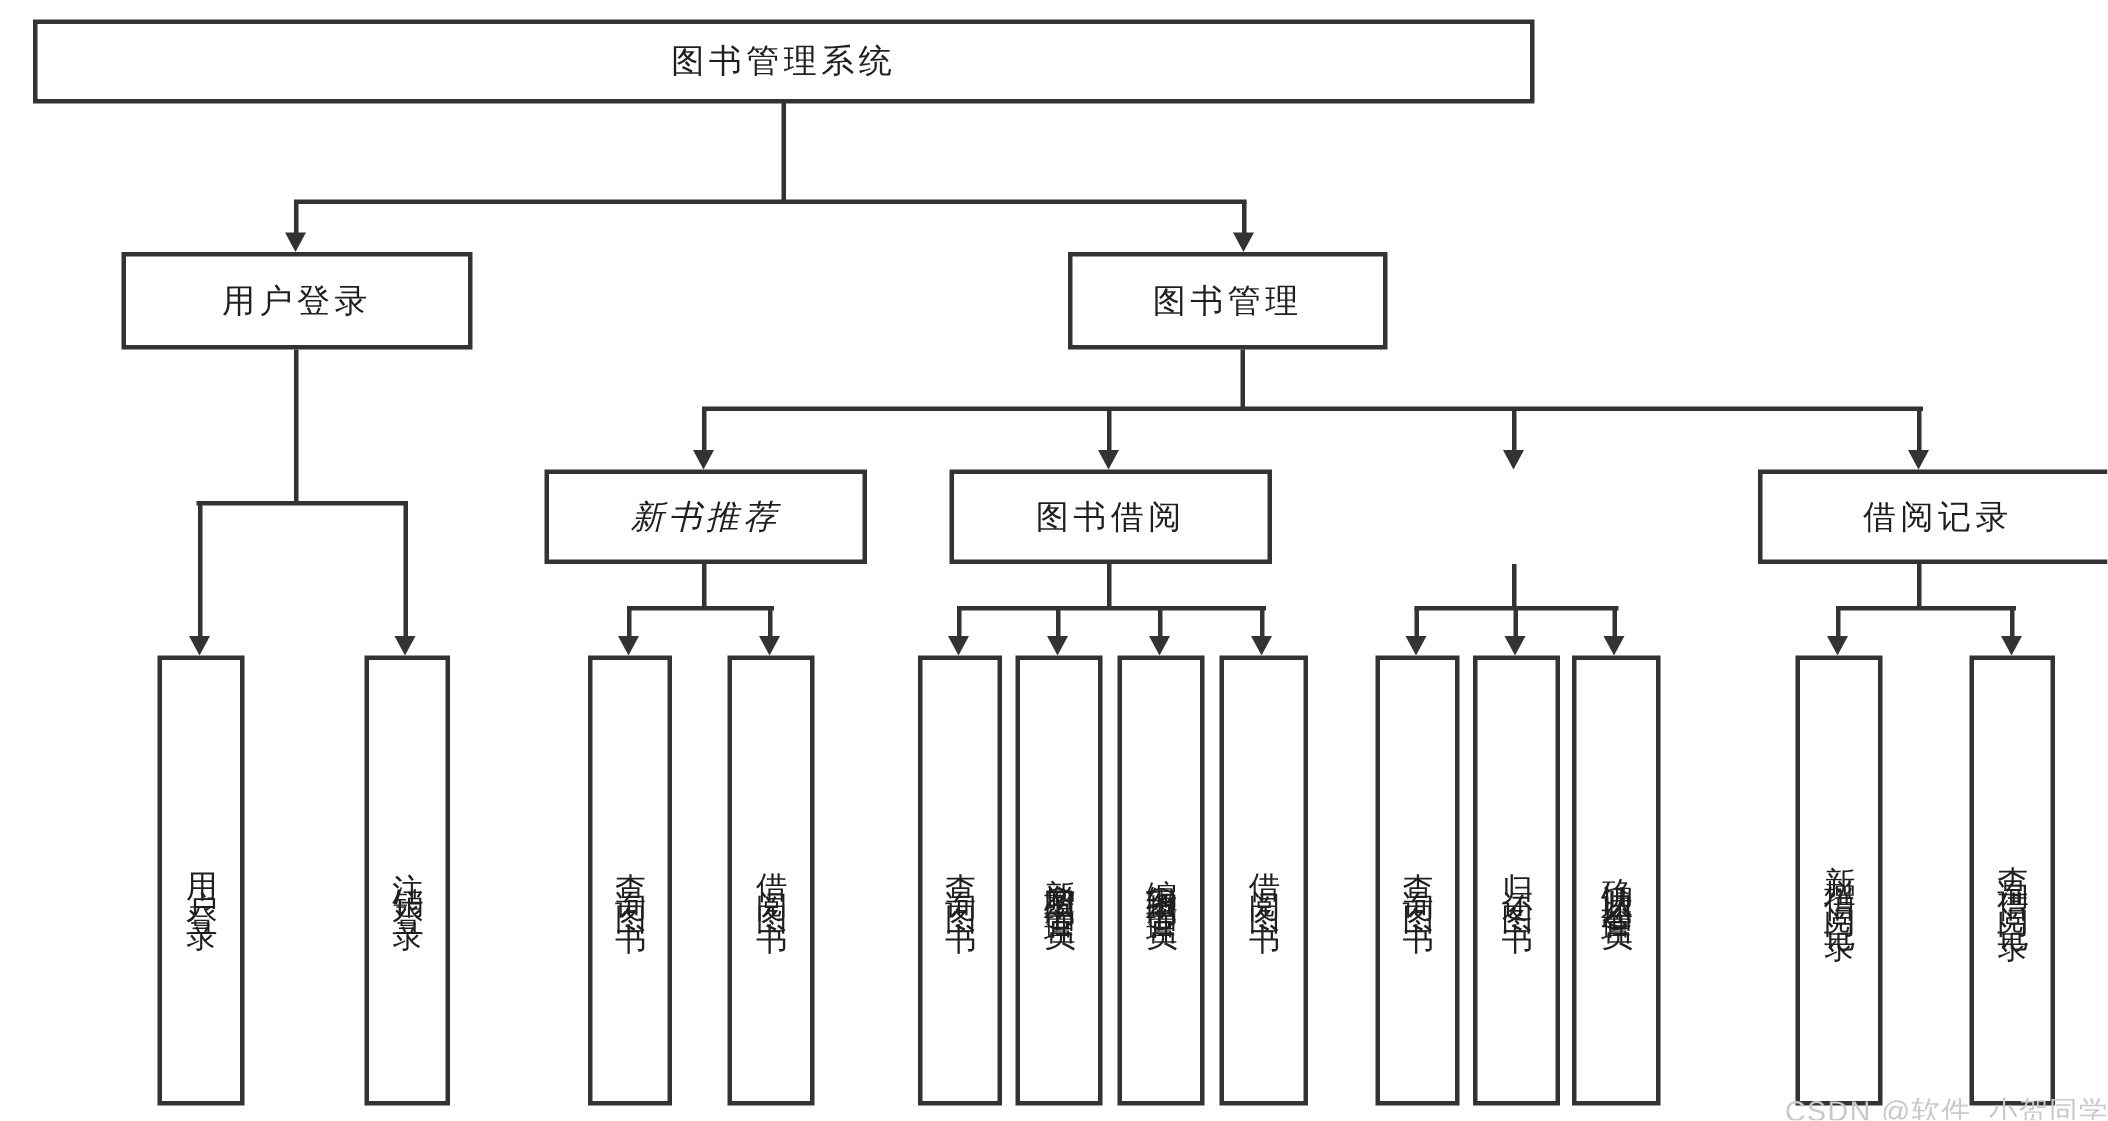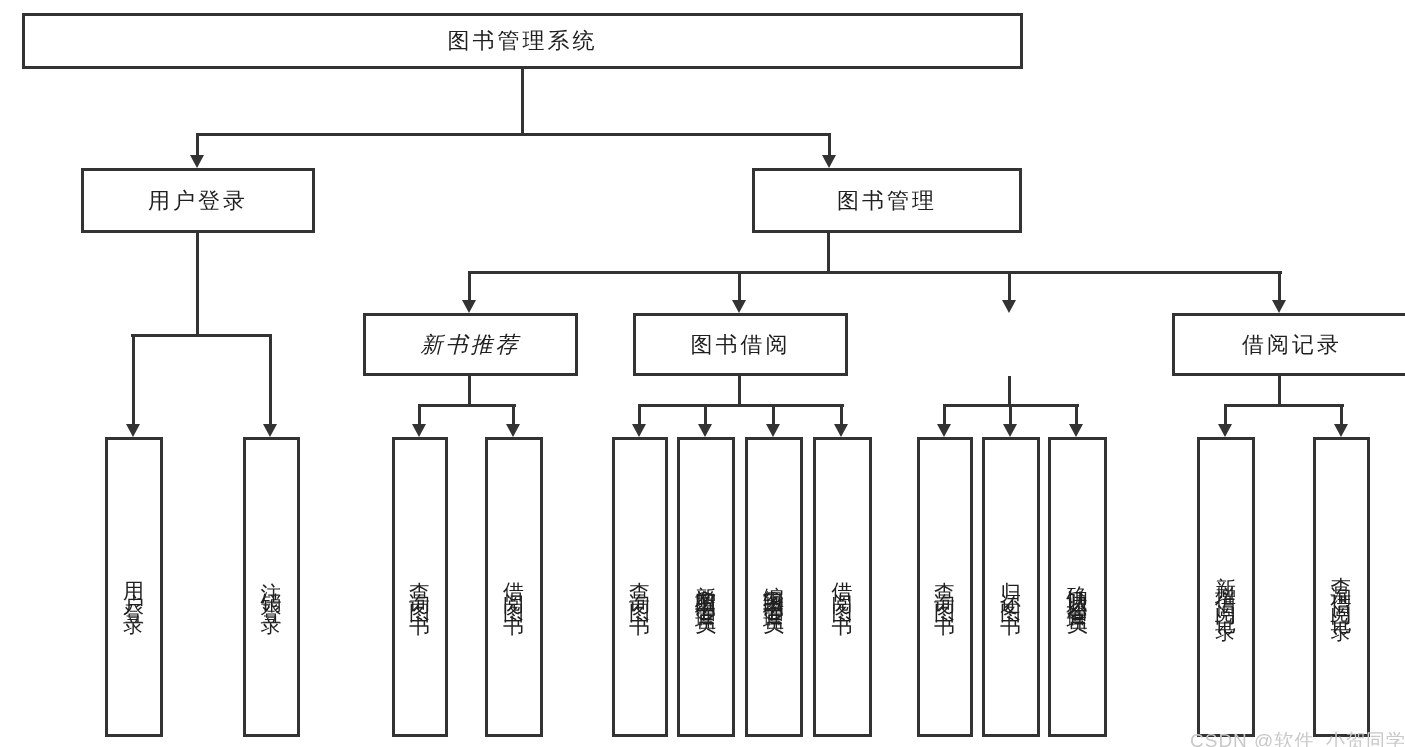--- a/index.html
+++ b/index.html
@@ -90,21 +90,21 @@
 <div class="canvas">
 
   <div class="box h" style="left:22px; top:13px; width:1001px; height:56px;">图书管理系统</div>
 
   <div class="line" style="left:521px; top:68px; width:3px; height:67px;"></div>
   <div class="line" style="left:196px; top:133px; width:635px; height:3px;"></div>
   <div class="arrow" style="left:190px; top:134px; height:34px;"></div>
   <div class="arrow" style="left:822px; top:134px; height:34px;"></div>
 
   <div class="box h" style="left:81px; top:168px; width:234px; height:65px;">用户登录</div>
-  <div class="box h" style="left:712px; top:168px; width:270px; height:65px;margin-left:40px;">图书管理</div>
+  <div class="box h" style="left:712px; top:168px; width:213px; height:65px;">图书管理</div>
 
   <div class="line" style="left:196px; top:233px; width:3px; height:102px;"></div>
   <div class="line" style="left:131px; top:334px; width:141px; height:3px;"></div>
   <div class="arrow" style="left:126px; top:335px; height:102px;"></div>
   <div class="arrow" style="left:263px; top:335px; height:102px;"></div>
 
   <div class="line" style="left:827px; top:233px; width:3px; height:40px;"></div>
   <div class="line" style="left:468px; top:271px; width:814px; height:3px;"></div>
   <div class="arrow" style="left:462px; top:272px; height:41px;"></div>
   <div class="arrow" style="left:732px; top:272px; height:41px;"></div>

